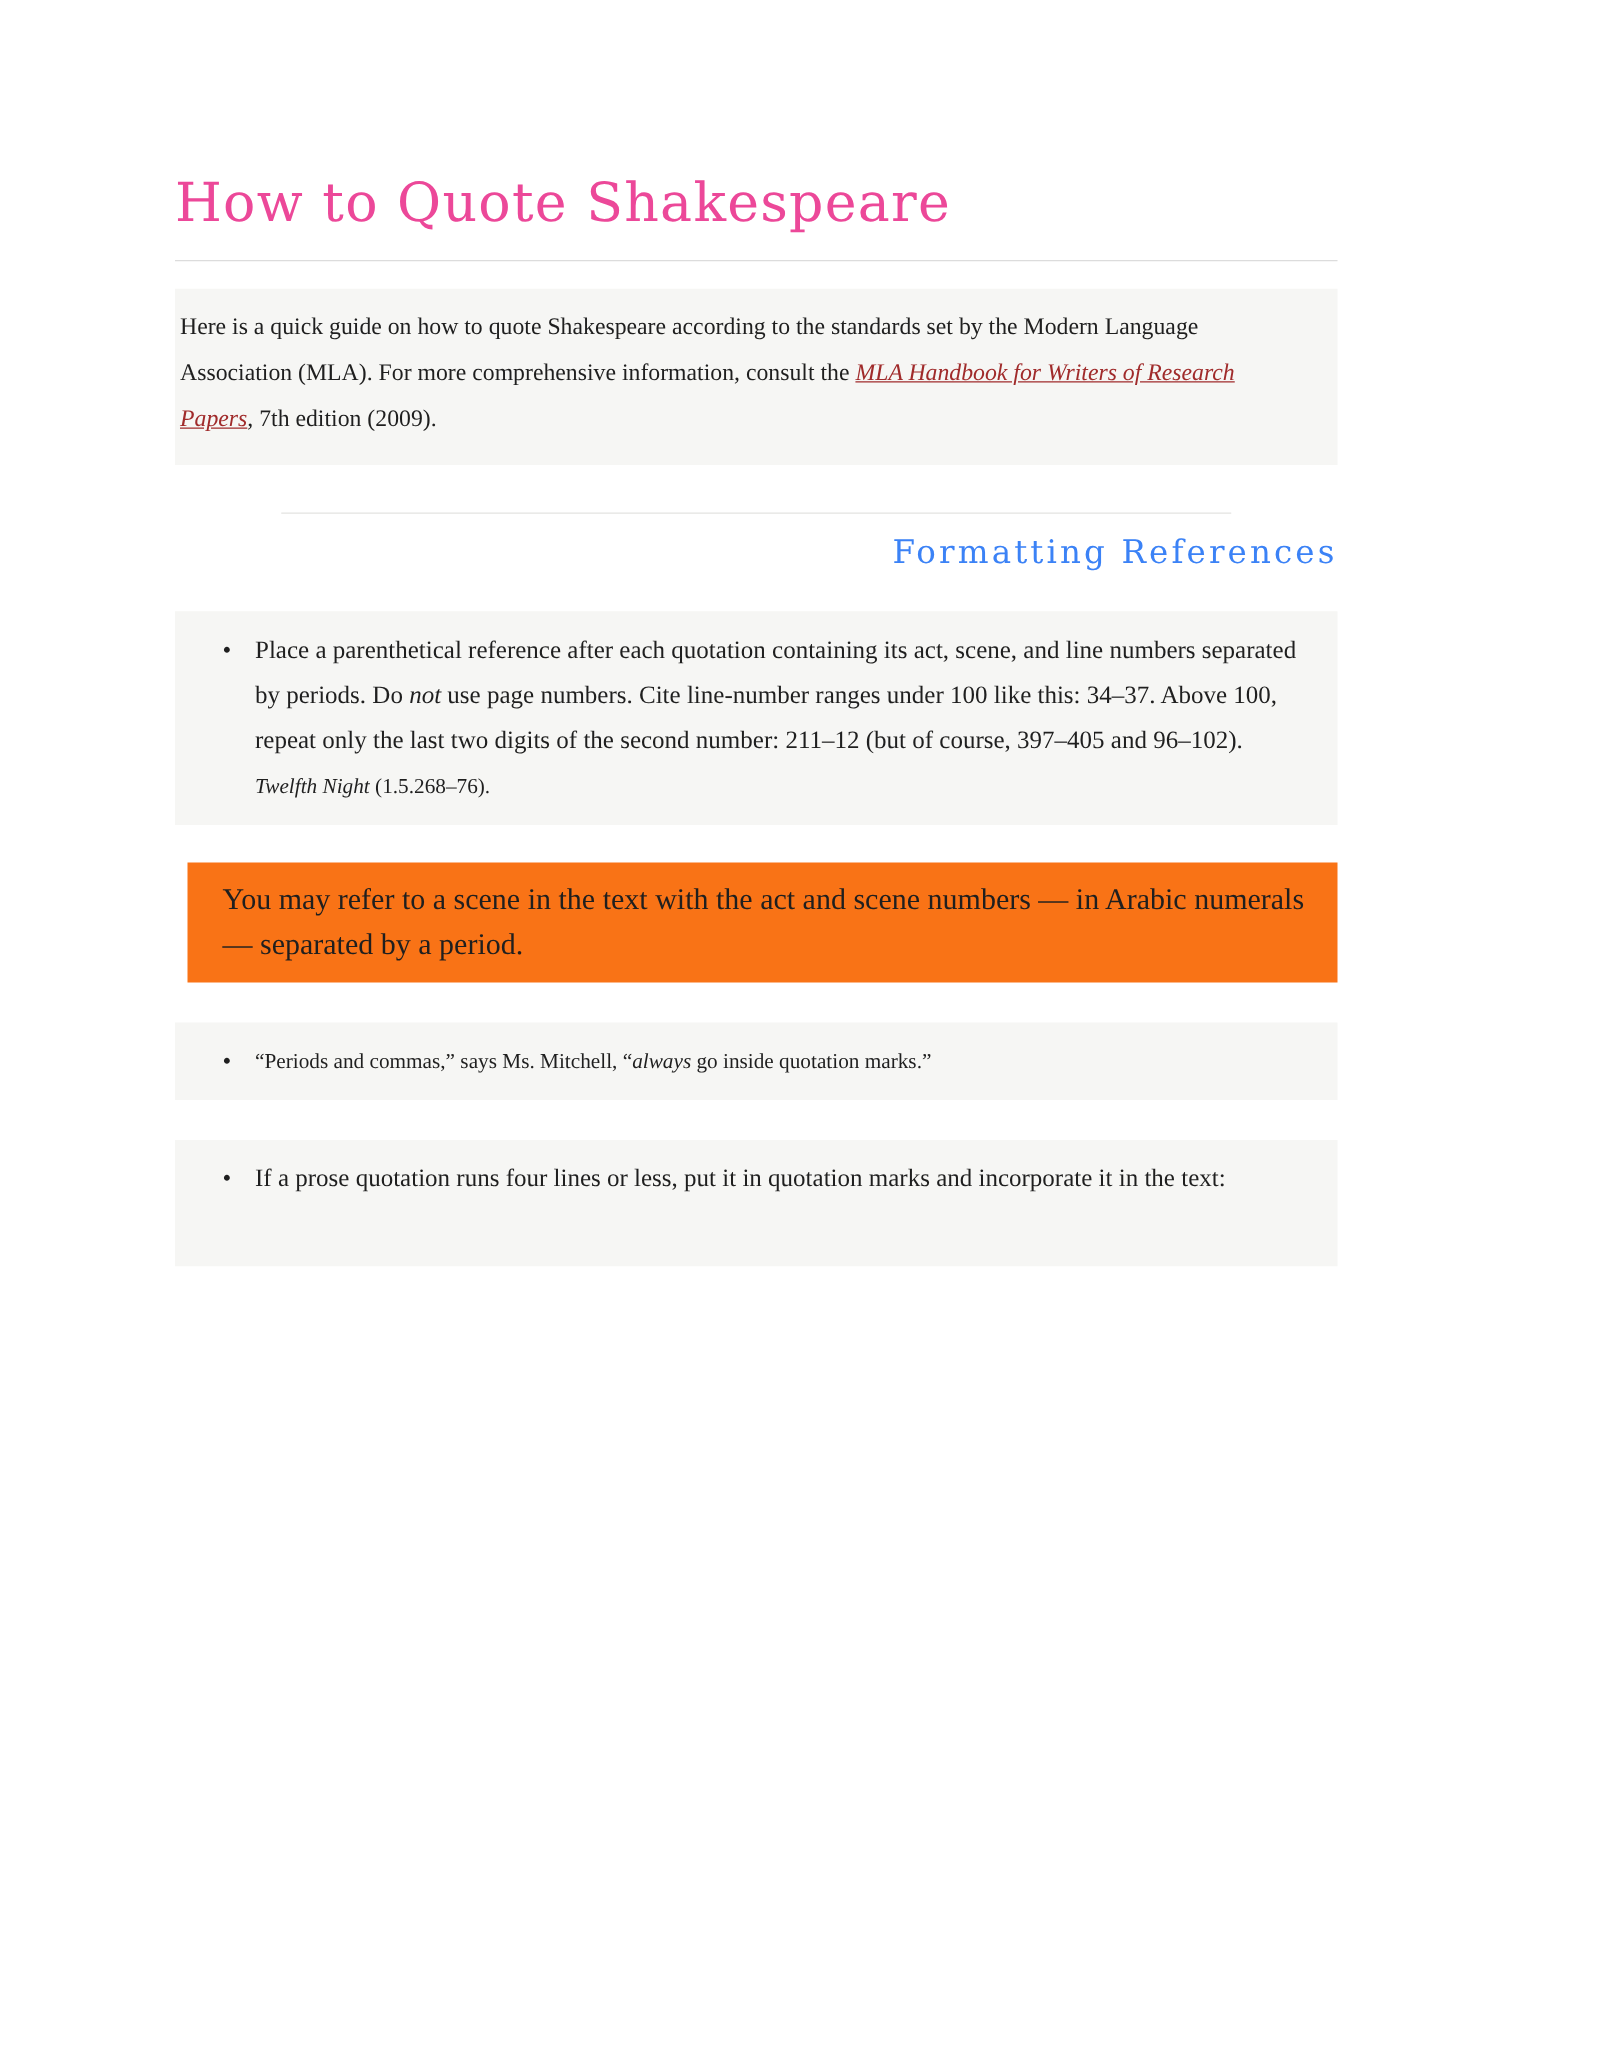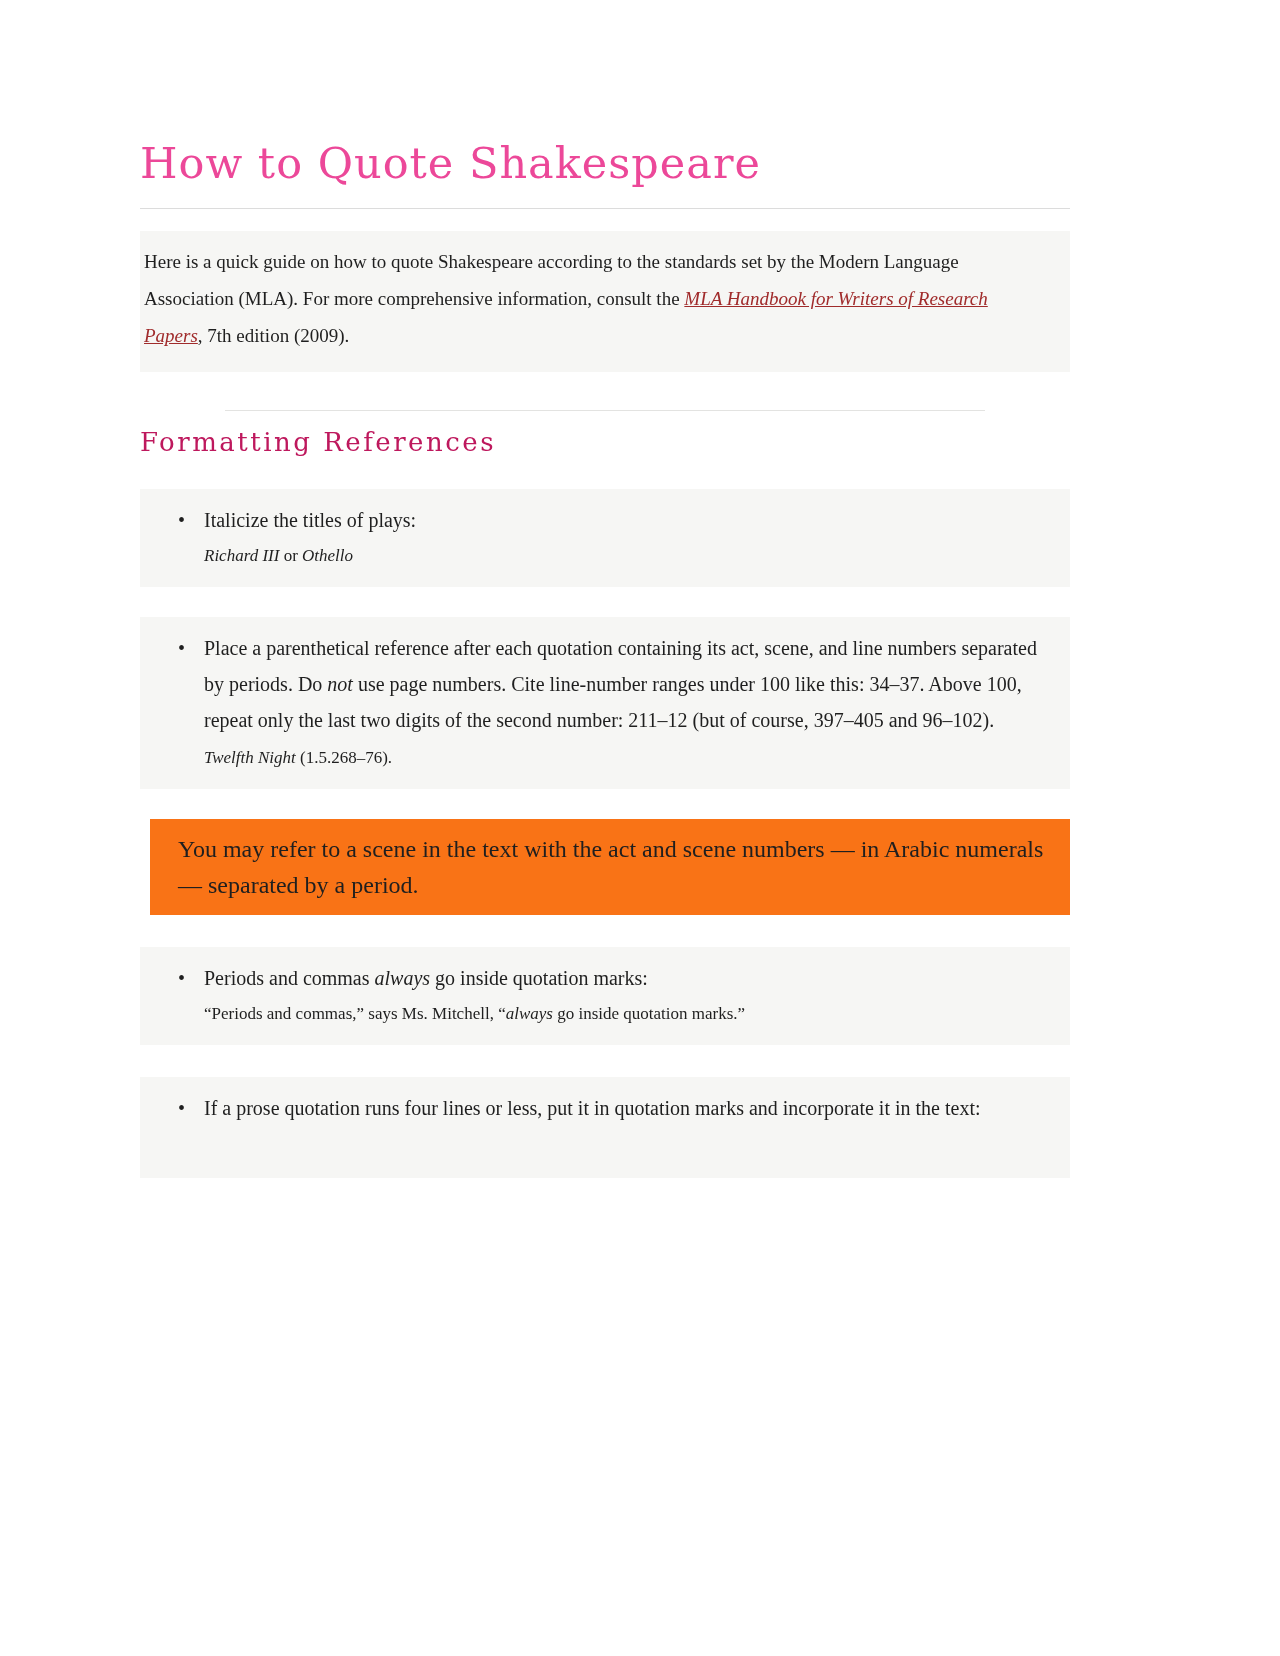--- a/index.html
+++ b/index.html
@@ -42,22 +42,23 @@
     border: none;
     border-top: 1px solid #e3e3e1;
     margin: 38px 0 0 85px;
     width: 760px;
   }
   h2.section-heading {
     font-family: "DejaVu Serif", serif;
     font-size: 26px;
     font-weight: 500;
     letter-spacing: 2.5px;
-    color: #be185d;
+    color: #3b82f6;
     margin-top: 16px;
+    text-align: right;
   }
   h2.second {
     margin-top: 44px;
   }
   ul.bullet-list {
     list-style: none;
     margin-top: 32px;
   }
   li.bullet {
     position: relative;
@@ -107,36 +108,31 @@
   <hr class="title-rule">
 
   <p class="intro"><span>Here is a quick guide on how to quote Shakespeare according to the standards set by the Modern Language Association (MLA). For more comprehensive information, consult the </span><a class="link">MLA Handbook for Writers of Research Papers</a><span>, 7th edition (2009).</span></p>
 
   <hr class="section-rule">
 
   <h2 class="section-heading">Formatting References</h2>
 
   <ul class="bullet-list">
 
-    <li class="bullet">
-      <span class="line">Italicize the titles of plays:</span>
-      <span class="line small"><em>Richard III</em><span> or </span><em>Othello</em></span>
-    </li>
 
     <li class="bullet"><span>Place a parenthetical reference after each quotation containing its act, scene, and line numbers separated by periods. Do </span><em>not</em><span> use page numbers. Cite line-number ranges under 100 like this: 34–37. Above 100, repeat only the last two digits of the second number: 211–12 (but of course, 397–405 and 96–102). </span><em class="small">Twelfth Night</em><span class="small"> (1.5.268–76).</span></li>
 
 
   </ul>
 
   <p class="para">You may refer to a scene in the text with the act and scene numbers — in Arabic numerals — separated by a period.</p>
 
 
   <ul class="bullet-list">
     <li class="bullet">
-      <span class="line"><span>Periods and commas </span><em>always</em><span> go inside quotation marks:</span></span>
       <span class="line small"><span>“Periods and commas,” says Ms. Mitchell, “</span><em>always</em><span> go inside quotation marks.”</span></span>
     </li>
   </ul>
 
 
   <ul class="bullet-list">
     <li class="bullet last"><span>If a prose quotation runs four lines or less, put it in quotation marks and incorporate it in the text:</span></li>
   </ul>
 
 </div>

